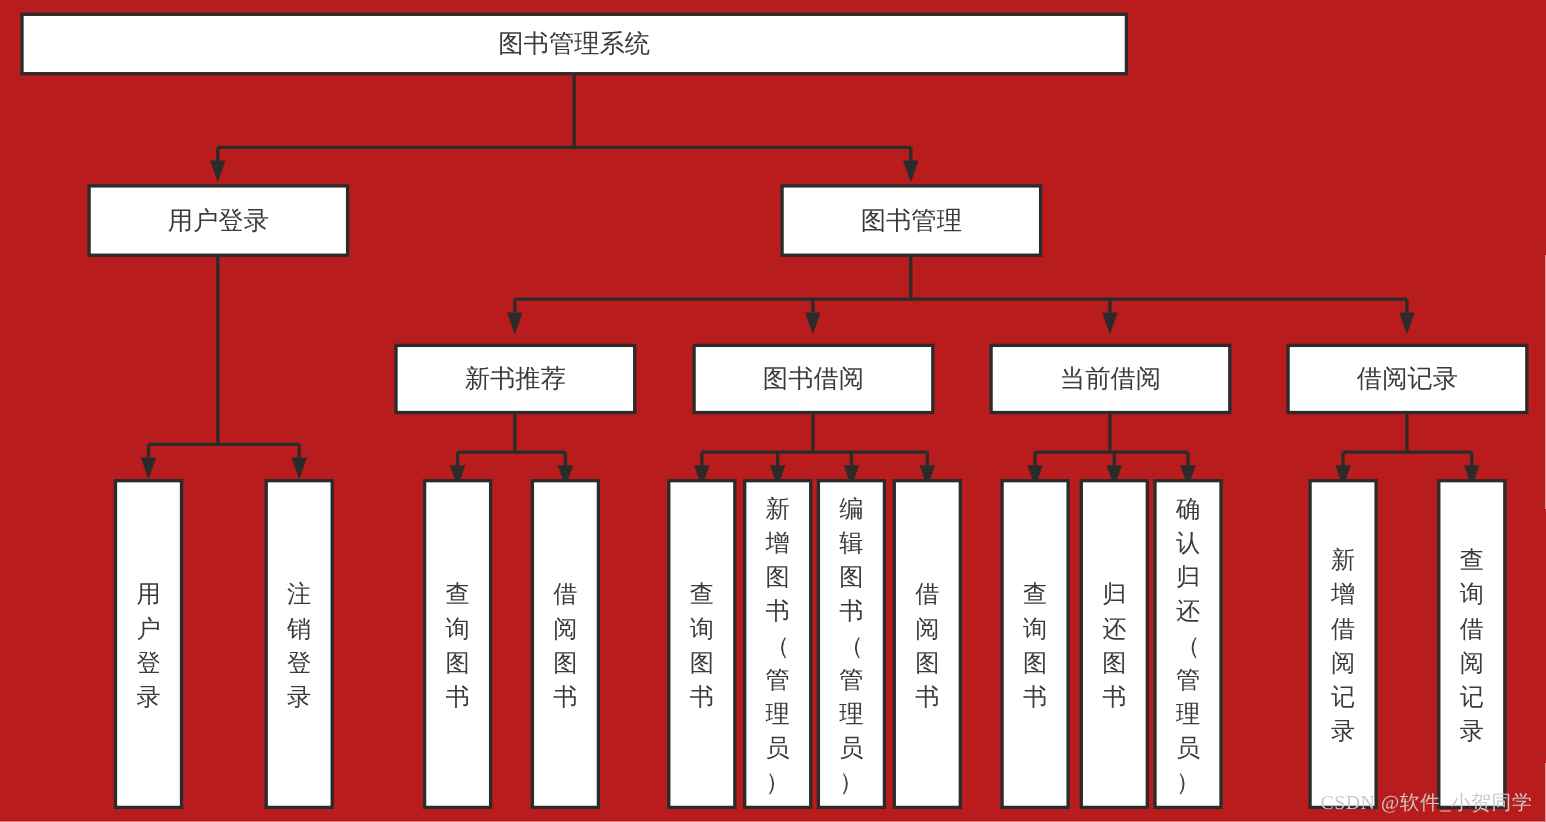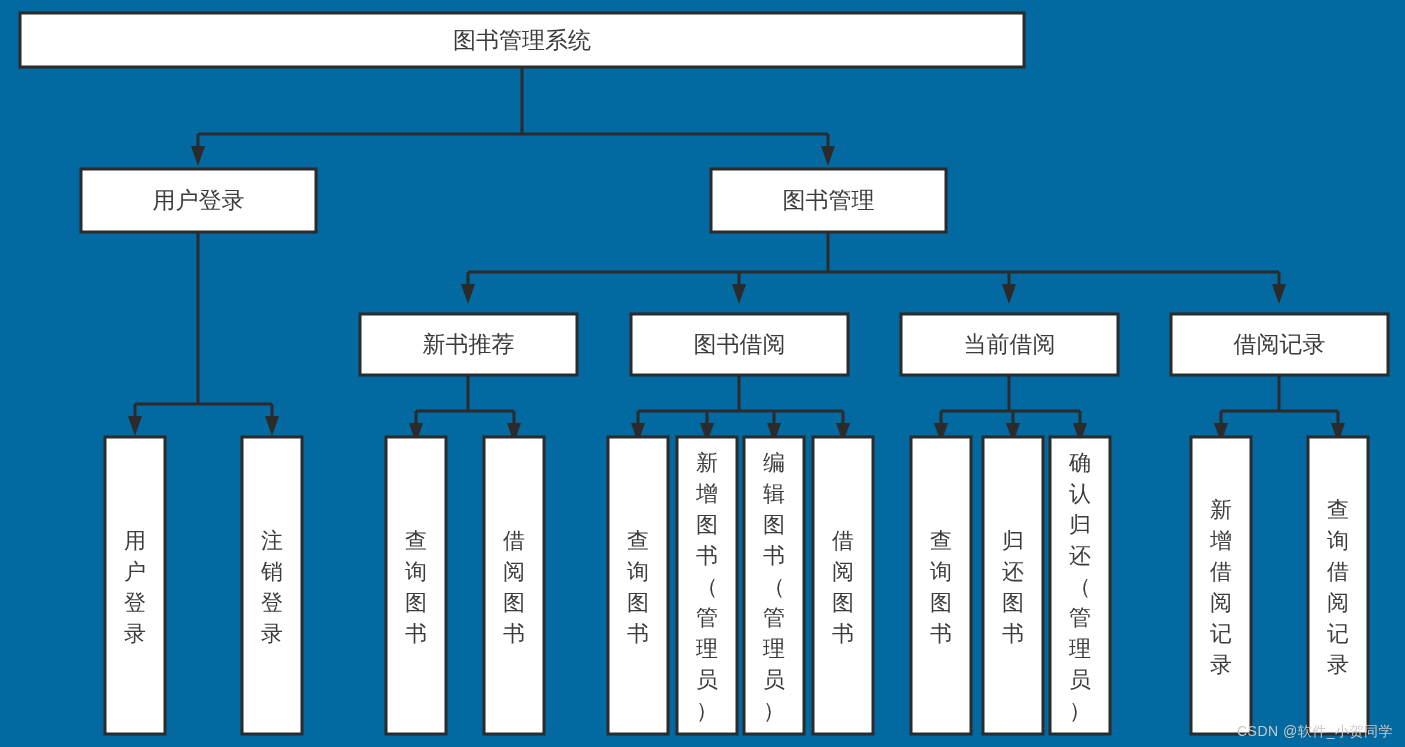--- a/index.html
+++ b/index.html
@@ -8,21 +8,21 @@
     padding: 0;
     background: #ffffff;
   }
   body {
     font-family: "DejaVu Sans", "Liberation Sans", sans-serif;
   }
   #diagram-root {
     position: relative;
     width: 1405px;
     height: 747px;
-    background: #0369a1;
+    background: #b91c1c;
     overflow: hidden;
   }
   svg.diagram-canvas {
     position: absolute;
     left: 0;
     top: 0;
     width: 1405px;
     height: 747px;
     display: block;
   }
@@ -54,22 +54,22 @@
   }
   .arrow-head {
     fill: #2b2b2b;
     stroke: none;
   }
   .watermark-text {
     position: absolute;
     right: 12px;
     bottom: 6px;
     color: #c9c9c9;
-    font-size: 14px;
-    font-family: Liberation Sans, sans-serif;
+    font-size: 18px;
+    font-family: Liberation Serif, serif;
     letter-spacing: 0.5px;
     white-space: nowrap;
     user-select: none;
   }
 </style>
 </head>
 <body>
 
 <div id="diagram-root">
   <svg class="diagram-canvas" id="diagram-canvas" viewBox="0 0 1405 747" xmlns="http://www.w3.org/2000/svg">

